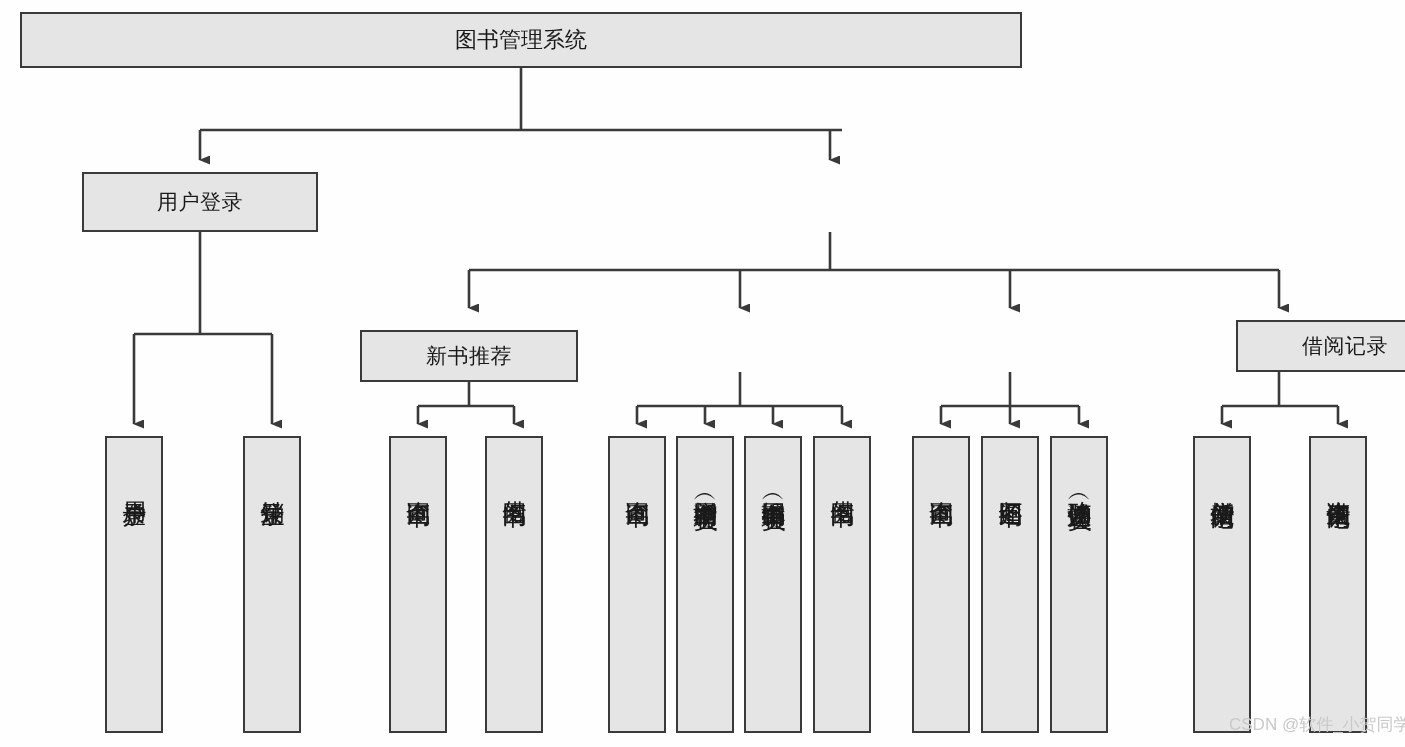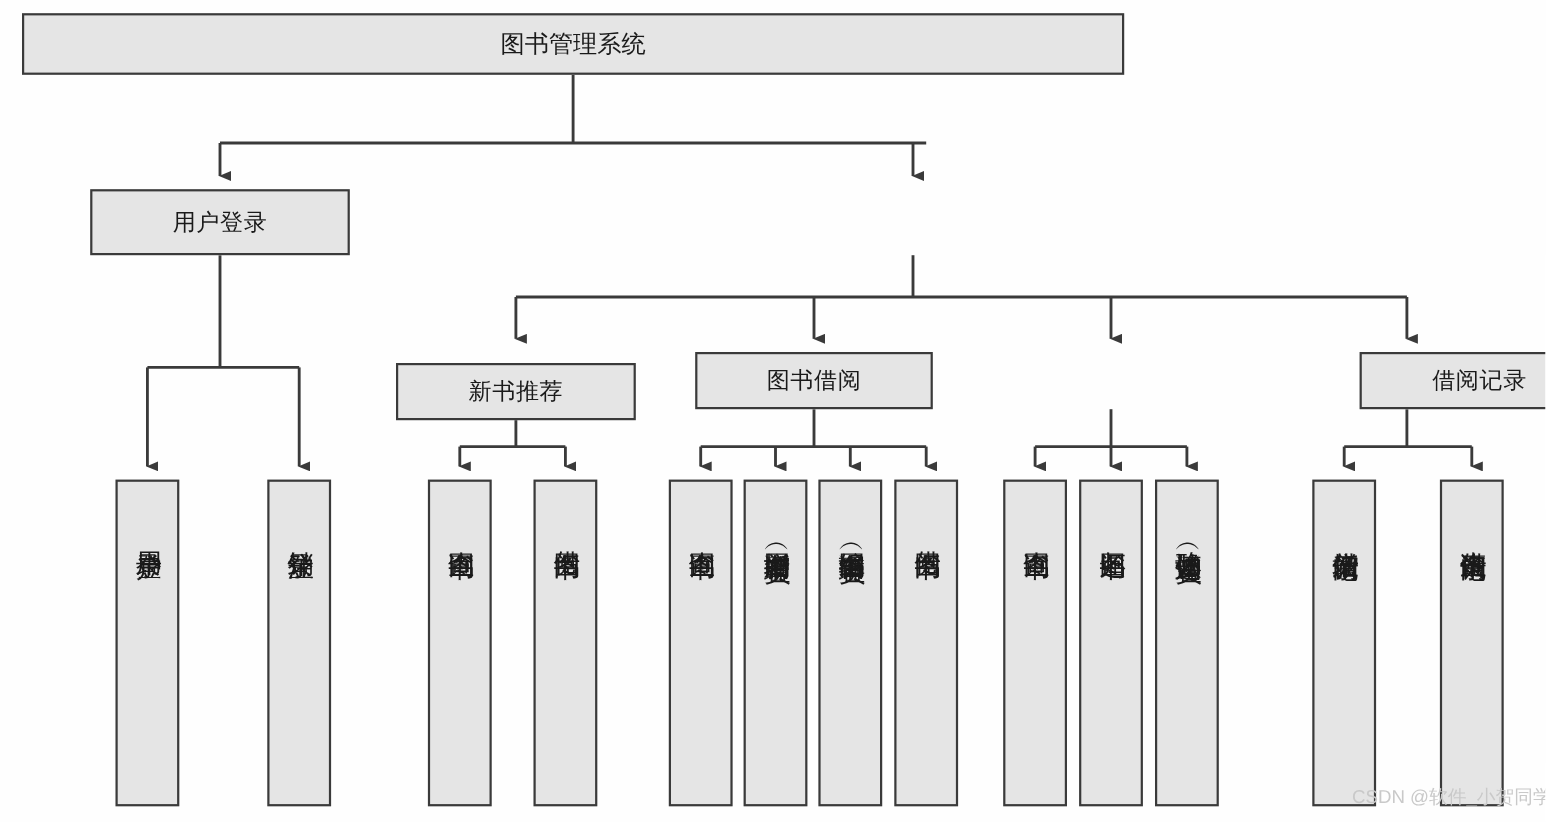--- a/index.html
+++ b/index.html
@@ -129,23 +129,20 @@
     <span>图书管理系统</span>
   </div>
 
   <div class="node h" style="left:82px; top:172px; width:236px; height:60px;">
     <span>用户登录</span>
   </div>
 
   <div class="node h" style="left:360px; top:320px; width:218px; height:52px;margin-top:10px;">
     <span>新书推荐</span>
   </div>
-  <div class="node h" style="left:632px; top:320px; width:216px; height:52px;">
-    <span>图书借阅</span>
-  </div>
   <div class="node h" style="left:1236px; top:320px; width:218px; height:52px;">
     <span>借阅记录</span>
   </div>
 
   <div class="node leaf" style="left:105px; top:436px; width:58px; height:297px;">
     <span class="vtext">用户登录</span>
   </div>
   <div class="node leaf" style="left:243px; top:436px; width:58px; height:297px;">
     <span class="vtext">注销登录</span>
   </div>

